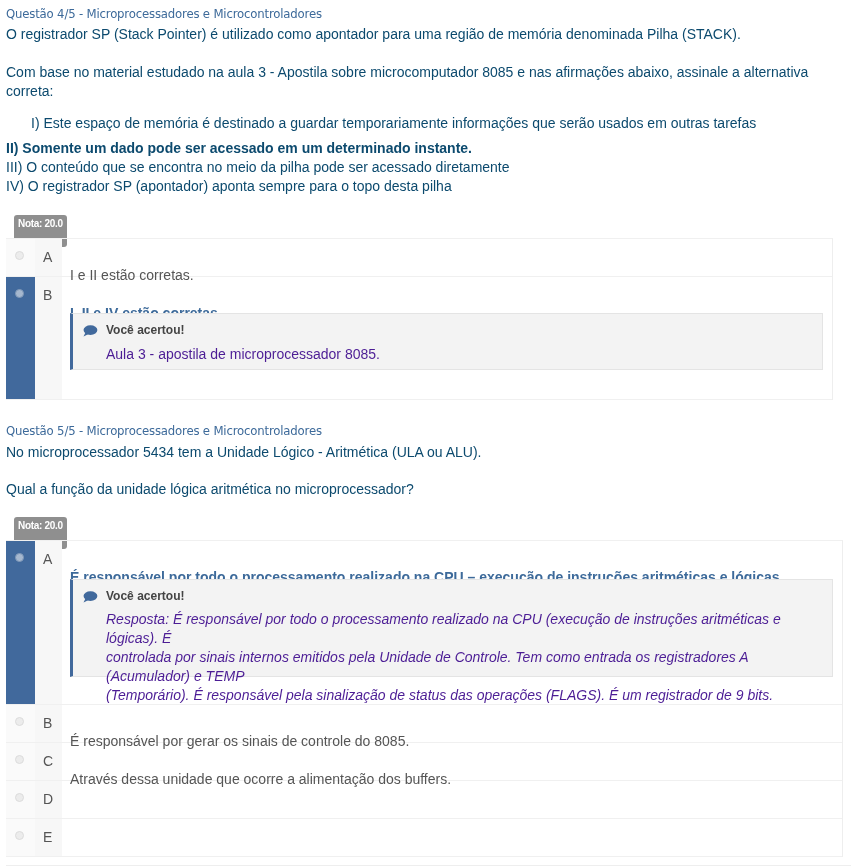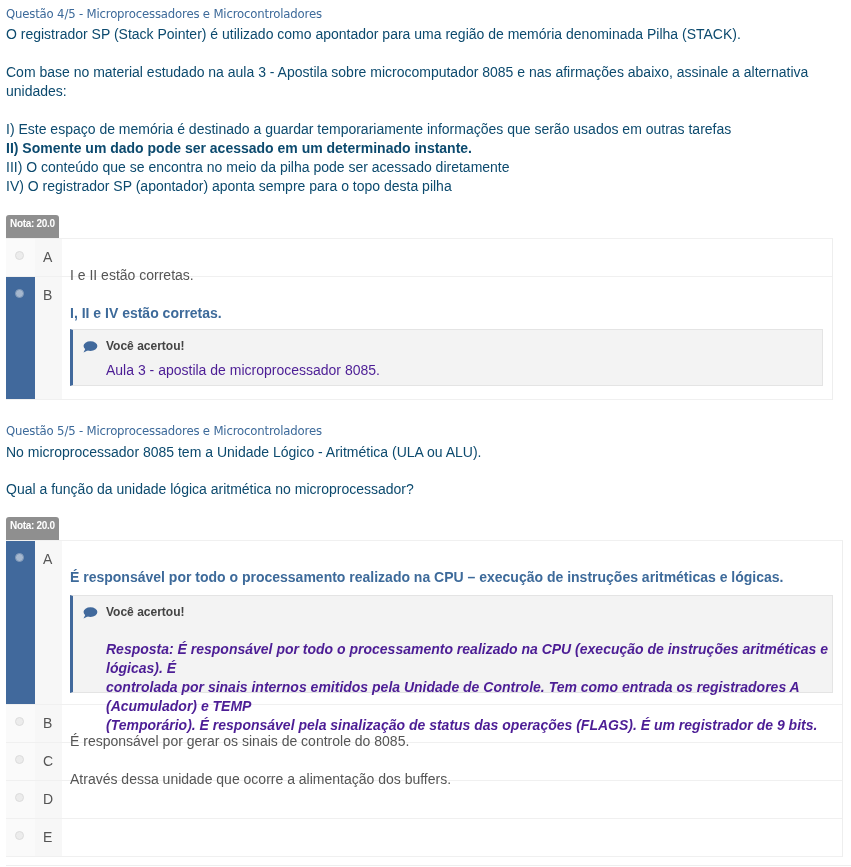--- a/index.html
+++ b/index.html
@@ -1,44 +1,44 @@
 <!DOCTYPE html>
 <html><head>
 <meta charset="utf-8">
 <style>
   html, body { margin:0; padding:0; background:#ffffff; }
   body { width:851px; height:867px; overflow:hidden; font-family:"Liberation Sans", sans-serif; color:#555; font-size:14px; position:relative; }
   .q-title { position:absolute; left:6px; font-family:"DejaVu Sans", sans-serif; font-size:13px; color:#3d6a9a; letter-spacing:-0.2px; transform:scaleX(0.9); transform-origin:left; }
   .q-text { position:absolute; left:6px; font-size:14px; color:#0c4a6e; line-height:19px; white-space:nowrap; }
-  .nota { position:absolute; left:6px; height:32px; line-height:18px; padding:0 4px; background:#8f8f8f; color:#fff; font-size:10px; border-radius:3px; font-family:"Liberation Sans", sans-serif; font-weight:bold; letter-spacing:-0.3px; }
+  .nota { position:absolute; left:14px; height:32px; line-height:18px; padding:0 4px; background:#8f8f8f; color:#fff; font-size:10px; border-radius:3px; font-family:"Liberation Sans", sans-serif; font-weight:bold; letter-spacing:-0.3px; }
   .alt-table { position:absolute; left:6px; border-top:1px solid #f0f0f0; border-right:1px solid #eeeeee; }
   .alt { position:relative; border-bottom:1px solid #f0f0f0; }
   .alt .mark { position:absolute; left:0; top:0; bottom:0; width:29px; background:#fafafa; }
   .alt.sel .mark { background:#41699c; }
   .alt .letcol { position:absolute; left:29px; top:0; bottom:0; width:27px; background:#f7f7f7; }
   .alt .radio { position:absolute; left:9px; top:12px; width:9px; height:9px; border-radius:50%; background:#ececec; border:1px solid #dcdcdc; box-sizing:border-box; }
   .alt.sel .radio { background:#a6b8cf; border-color:#7f98b8; }
   .alt .letter { position:absolute; left:37px; top:10px; font-size:14px; color:#555; }
   .alt .atext { position:absolute; left:64px; top:28px; font-size:14px; color:#555; white-space:nowrap; }
   .alt.sel .atext { color:#3d6a9a; font-weight:bold; }
-  .fb { position:absolute; left:64px; background:#f3f3f3; border:1px solid #e4e4e4; border-left:3px solid #41699c;margin-top:16px; }
+  .fb { position:absolute; left:64px; background:#f3f3f3; border:1px solid #e4e4e4; border-left:3px solid #41699c; }
   .fb .bubble { position:absolute; left:9px; top:11px; width:16px; height:12px; }
   .fb .fb-title { position:absolute; left:33px; top:9px; font-size:12px; font-weight:bold; color:#444; }
   .fb .fb-text { position:absolute; left:33px; top:32px; font-size:14px; color:#4c1d95; line-height:19px; }
-  .fb .fb-text.it { font-style:italic; top:44px;font-weight:bold; }
+  .fb .fb-text.it { font-style:italic; top:30px; }
 </style>
 </head>
 <body>
 
 <div>
   <div class="q-title" style="top:6px;">Questão 4/5 - Microprocessadores e Microcontroladores</div>
   <div class="q-text" style="top:25px;">O registrador SP (Stack Pointer) é utilizado como apontador para uma região de memória denominada Pilha (STACK).</div>
   <div class="q-text" style="top:63px;">Com base no material estudado na aula 3 - Apostila sobre microcomputador 8085 e nas afirmações abaixo, assinale a alternativa</div>
-  <div class="q-text" style="top:82px;">unidades:</div>
-  <div class="q-text" style="top:120px;">I) Este espaço de memória é destinado a guardar temporariamente informações que serão usados em outras tarefas</div>
+  <div class="q-text" style="top:82px;">correta:</div>
+  <div class="q-text" style="top:114px;margin-left:25px;">I) Este espaço de memória é destinado a guardar temporariamente informações que serão usados em outras tarefas</div>
   <div class="q-text" style="top:139px;font-weight:bold;">II) Somente um dado pode ser acessado em um determinado instante.</div>
   <div class="q-text" style="top:158px;">III) O conteúdo que se encontra no meio da pilha pode ser acessado diretamente</div>
   <div class="q-text" style="top:177px;">IV) O registrador SP (apontador) aponta sempre para o topo desta pilha</div>
 
   <div class="nota" style="top:215px;">Nota: 20.0</div>
 
   <div class="alt-table" style="top:238px; width:826px;">
     <div class="alt" style="height:37px;">
       <div class="mark"></div>
       <div class="letcol"></div>
@@ -59,21 +59,21 @@
         </svg>
         <span class="fb-title">Você acertou!</span>
         <span class="fb-text" style="top:31px;">Aula 3 - apostila de microprocessador 8085.</span>
       </div>
     </div>
   </div>
 </div>
 
 <div>
   <div class="q-title" style="top:423px;">Questão 5/5 - Microprocessadores e Microcontroladores</div>
-  <div class="q-text" style="top:443px;">No microprocessador 8085 tem a Unidade Lógico - Aritmética (ULA ou ALU).</div>
+  <div class="q-text" style="top:443px;">No microprocessador 5434 tem a Unidade Lógico - Aritmética (ULA ou ALU).</div>
   <div class="q-text" style="top:480px;">Qual a função da unidade lógica aritmética no microprocessador?</div>
 
   <div class="nota" style="top:517px;">Nota: 20.0</div>
 
   <div class="alt-table" style="top:540px; width:836px;">
     <div class="alt sel" style="height:163px;">
       <div class="mark"></div>
       <div class="letcol"></div>
       <span class="radio"></span>
       <span class="letter">A</span>

